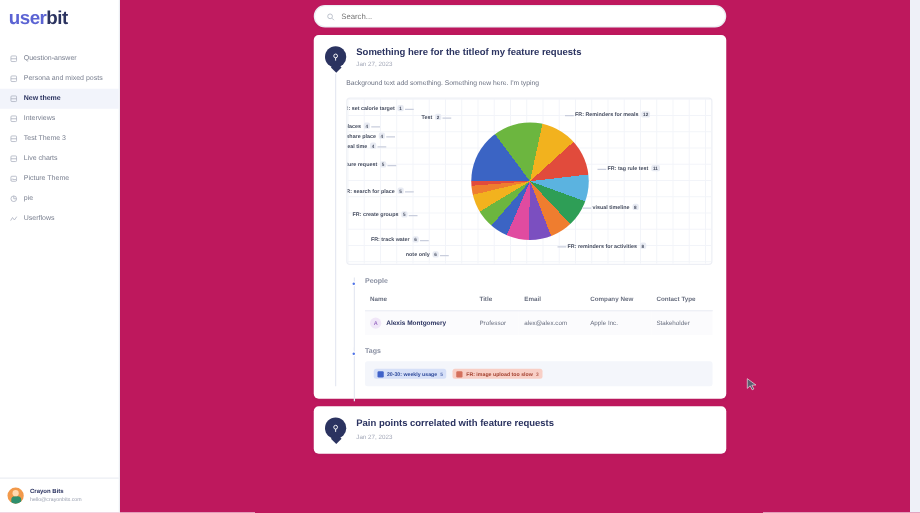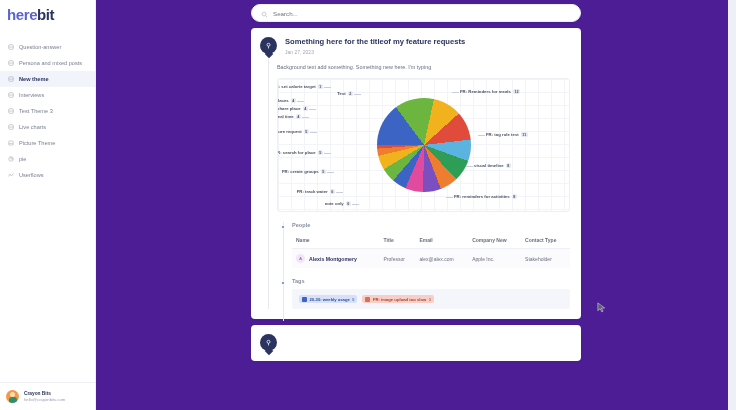--- a/index.html
+++ b/index.html
@@ -58,21 +58,21 @@
   .avatar-img::before {
     content: ""; position: absolute; left: 4px; top: 2px;
     width: 5px; height: 5px; border-radius: 50%; background: #ffd9b0;
     z-index: 2;
   }
   .user-name { font-size: 4.8px; font-weight: 700; color: #2b3360; line-height: 1.5; }
   .user-mail { font-size: 4.2px; color: #9aa0b0; line-height: 1.4; }
 
   
   .main {
-    flex: 1; height: 410px; background: #4c1d95;
+    flex: 1; height: 410px; background: #be185d;
     position: relative; overflow: hidden;
   }
   .content-col { width: 330px; margin: 0 auto; padding-top: 0; }
 
   .search-wrap { padding: 4px 0 6px 0; }
   .search-bar {
     height: 18px; background: #fff; border: 1px solid #eceef3;
     border-radius: 9px; display: flex; align-items: center; gap: 5px;
     padding: 0 9px; box-shadow: 0 1px 2px rgba(40,50,90,.04);
   }
@@ -196,21 +196,21 @@
     background: #eef0f7;
   }
 </style>
 </head>
 <body>
 
 <div class="app">
 
   <aside class="sidebar">
     <div class="logo">
-      <span class="a">here</span><span class="b">bit</span>
+      <span class="a">user</span><span class="b">bit</span>
     </div>
 
     <nav class="nav">
       <div class="nav-list" id="nav-list">
           <div class="nav-item">
             <span class="nav-ico">
               <svg viewBox="0 0 24 24" fill="none" stroke="currentColor" stroke-width="2.5">
                 <rect x="3" y="3" width="18" height="18" rx="3"></rect>
                 <line x1="3" y1="12" x2="21" y2="12"></line>
               </svg>
@@ -459,20 +459,24 @@
       </section>
 
       <section class="card">
         <div class="entry-head">
           <div class="pin">
             <svg viewBox="0 0 24 24" fill="none" stroke="currentColor" stroke-width="2">
               <circle cx="12" cy="10" r="4"></circle>
                 <line x1="12" y1="14" x2="12" y2="20"></line>
             </svg>
           </div>
+          <div>
+            <div class="entry-title">Pain points correlated with feature requests</div>
+            <div class="entry-date">Jan 27, 2023</div>
+          </div>
         </div>
       </section>
 
     </div>
 
     <div class="right-strip"></div>
 
     <div class="cursor" id="cursor-el" style="left: 500px; top: 300px;">
       <svg viewBox="0 0 24 24">
           <path d="M4 2 L4 19 L9 14.5 L12.5 21.5 L15.5 20 L12 13.5 L19 13 Z" fill="#5a5f70" stroke="#ffffff" stroke-width="1"></path>

